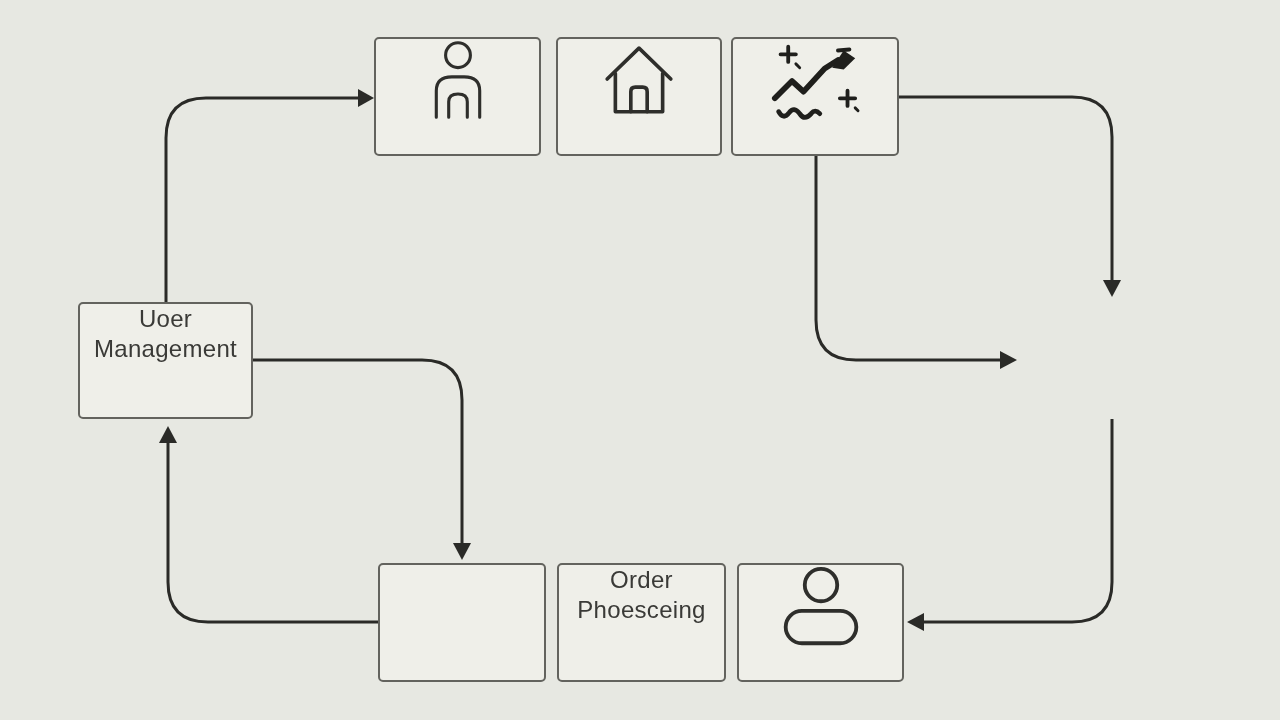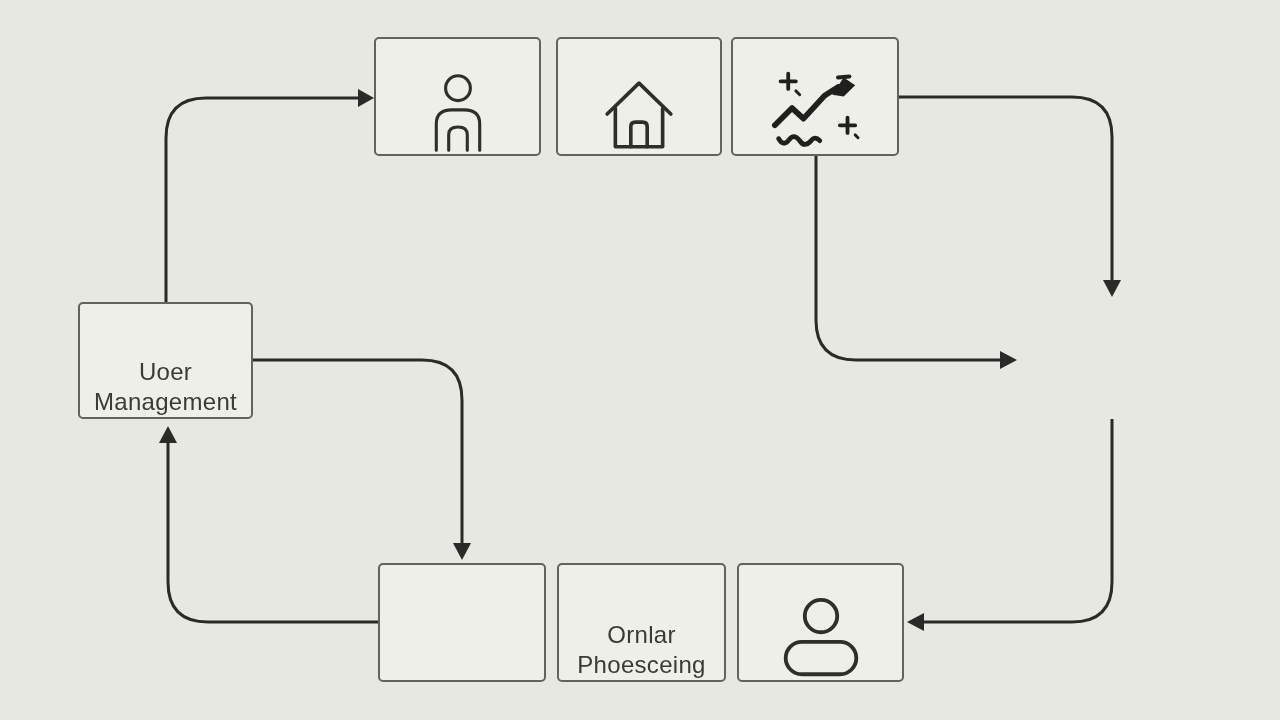--- a/index.html
+++ b/index.html
@@ -16,21 +16,21 @@
   #edge-layer{
     position:absolute;left:0;top:0;width:1280px;height:720px;
   }
   .node{
     position:absolute;
     background:#efefe9;
     border:2px solid #63635e;
     border-radius:5px;
     box-sizing:border-box;
     display:flex;
-    align-items:flex-end;
+    align-items:flex-start;
     justify-content:center;
   }
   .node .label{
     white-space:pre-line;
     text-align:center;
     font-size:24px;
     line-height:1.25;
     color:#3a3a37;
     letter-spacing:.3px;
   }
@@ -100,21 +100,21 @@
   <div class="node" style="left:78px;top:302px;width:175px;height:117px;">
     <span class="label">Uoer
 Management</span>
   </div>
 
 
   <div class="node" style="left:378px;top:563px;width:168px;height:119px;">
   </div>
 
   <div class="node" style="left:557px;top:563px;width:169px;height:119px;">
-    <span class="label">Ornlar
+    <span class="label">Order
 Phoesceing</span>
   </div>
 
   <div class="node" style="left:737px;top:563px;width:167px;height:119px;">
     <svg class="icon" width="88" height="84" viewBox="0 0 92 88" fill="none" stroke="#2e2e2b" stroke-width="4" stroke-linecap="round" stroke-linejoin="round">
       <circle cx="46" cy="21" r="17"></circle>
       <rect x="9" y="48" width="74" height="34" rx="17"></rect>
     </svg>
   </div>
 

